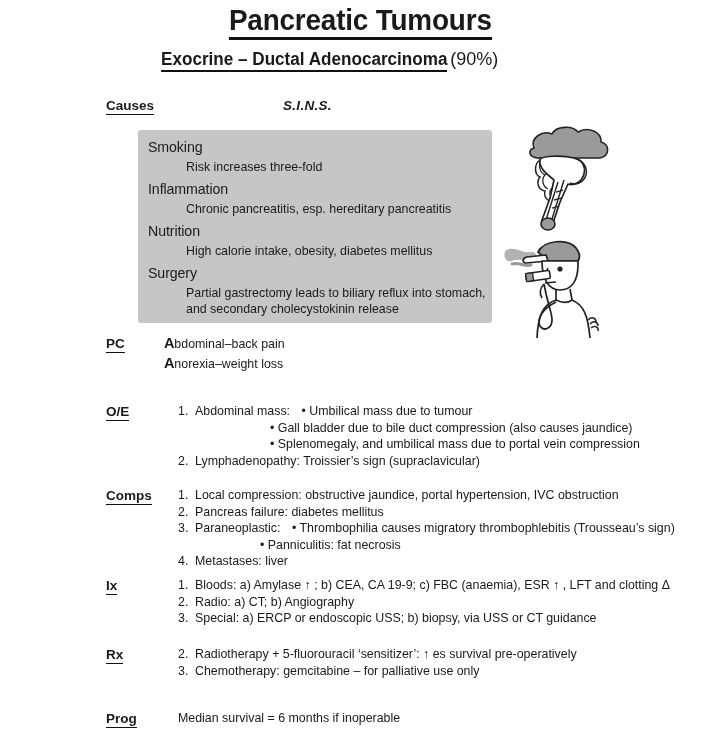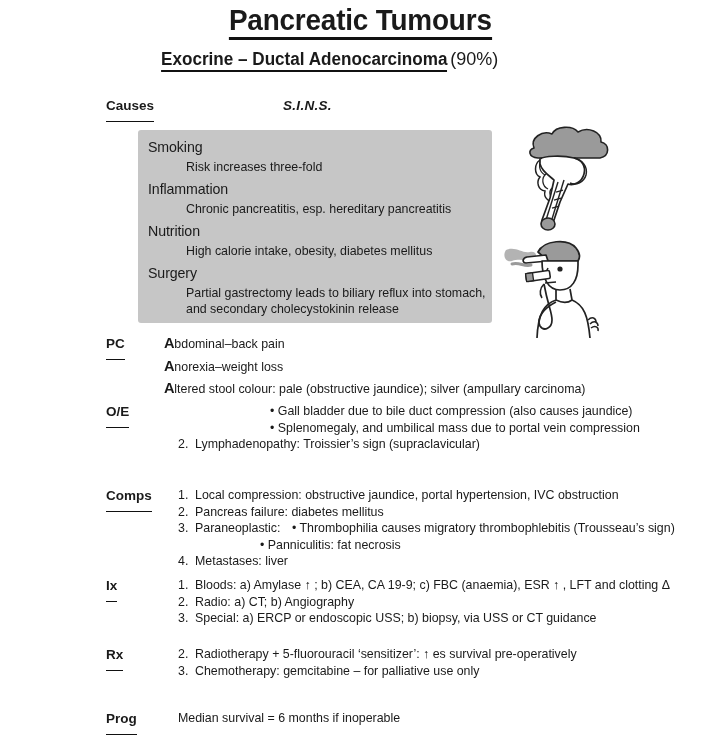--- a/index.html
+++ b/index.html
@@ -62,21 +62,21 @@
   
   .sec-label {
     position: absolute;
     left: 106px;
     font-size: 13.5px;
     font-weight: bold;
     letter-spacing: 0px;
   }
   .sec-label span {
     border-bottom: 1.6px solid #111;
-    padding-bottom: 8px;
+    padding-bottom: 1px;
     display: inline-block;
   }
 
   
   .block {
     position: absolute;
     font-size: 12.4px;
     line-height: 16.6px;
   }
   .row { white-space: nowrap; }
@@ -212,28 +212,31 @@
     <path d="M92 92 C96 88 100 90 100 94" fill="none" stroke="#222" stroke-width="1.5"></path>
     <path d="M93 96 C97 93 101 95 100 99" fill="none" stroke="#222" stroke-width="1.5"></path>
   </svg>
 </div>
 
 <div class="sec-label" style="top:336px">
   <span>PC</span>
 </div>
 <div class="block" style="left:164px; top:334px">
   <div class="row" style="line-height:19px"><span class="big">A</span><span>bdominal–back pain</span></div>
-  <div class="row" style="line-height:24px"><span class="big">A</span><span>norexia–weight loss</span></div>
-  <div class="row" style="line-height:19px"><span class="big">A</span><span>ltered stool colour: pale (obstructive jaundice); silver (ampullary carcinoma)</span></div>
+  <div class="row" style="line-height:19px"><span class="big">A</span><span>norexia–weight loss</span></div>
 </div>
 
 <div class="sec-label" style="top:404px">
   <span>O/E</span>
 </div>
 <div class="block" style="left:178px; top:403px">
+  <div class="row">
+    <span class="num">1.</span><span>Abdominal mass:</span>
+    <span style="display:inline-block; width:8px"></span><span>• <span>Umbilical mass due to tumour</span></span>
+  </div>
   <div class="row" style="margin-left:92px">• <span>Gall bladder due to bile duct compression (also causes jaundice)</span></div>
   <div class="row" style="margin-left:92px">• <span>Splenomegaly, and umbilical mass due to portal vein compression</span></div>
   <div class="row"><span class="num">2.</span><span>Lymphadenopathy: Troissier’s sign (supraclavicular)</span></div>
 </div>
 
 <div class="sec-label" style="top:488px">
   <span>Comps</span>
 </div>
 <div class="block" style="left:178px; top:487px">
   <div class="row"><span class="num">1.</span><span>Local compression: obstructive jaundice, portal hypertension, IVC obstruction</span></div>

